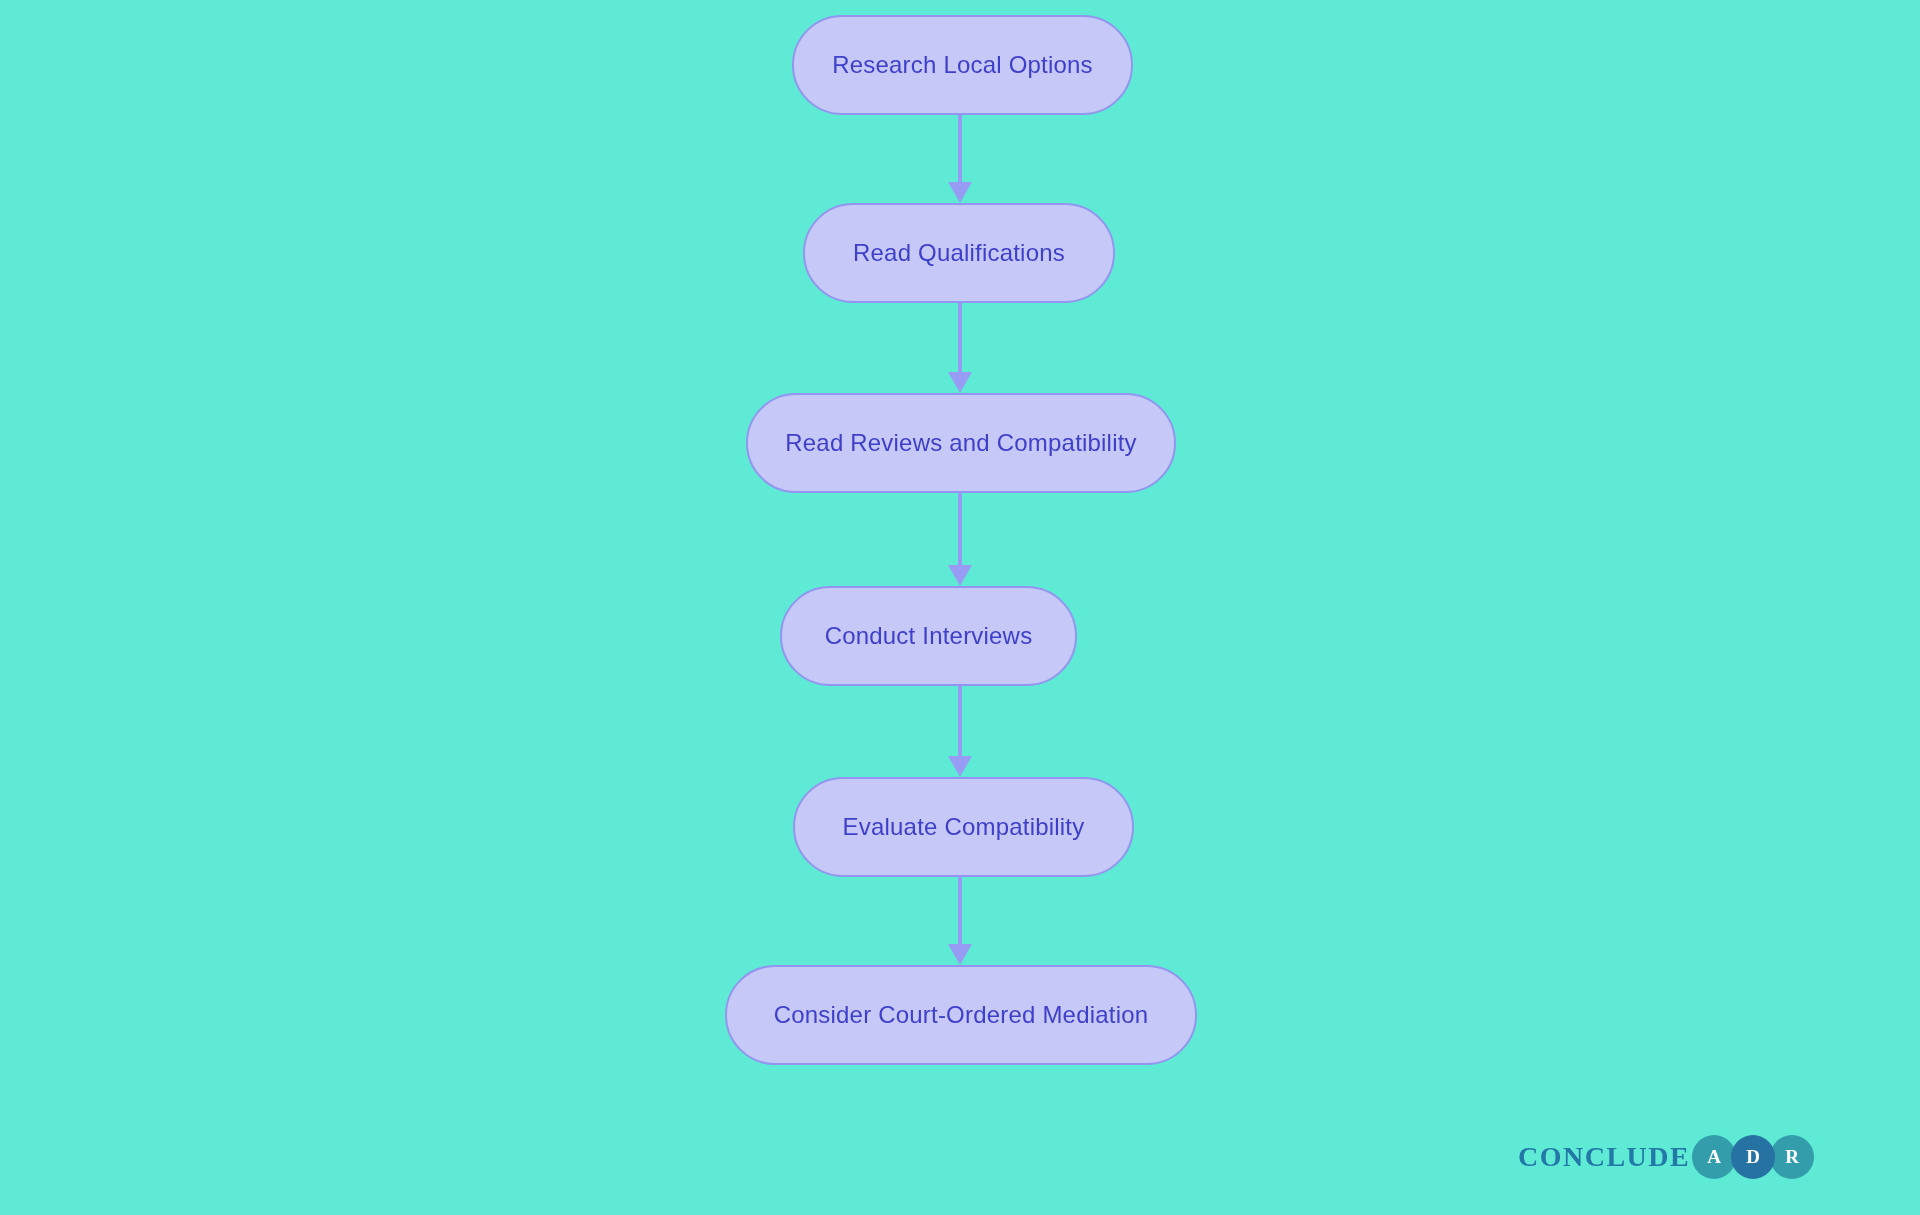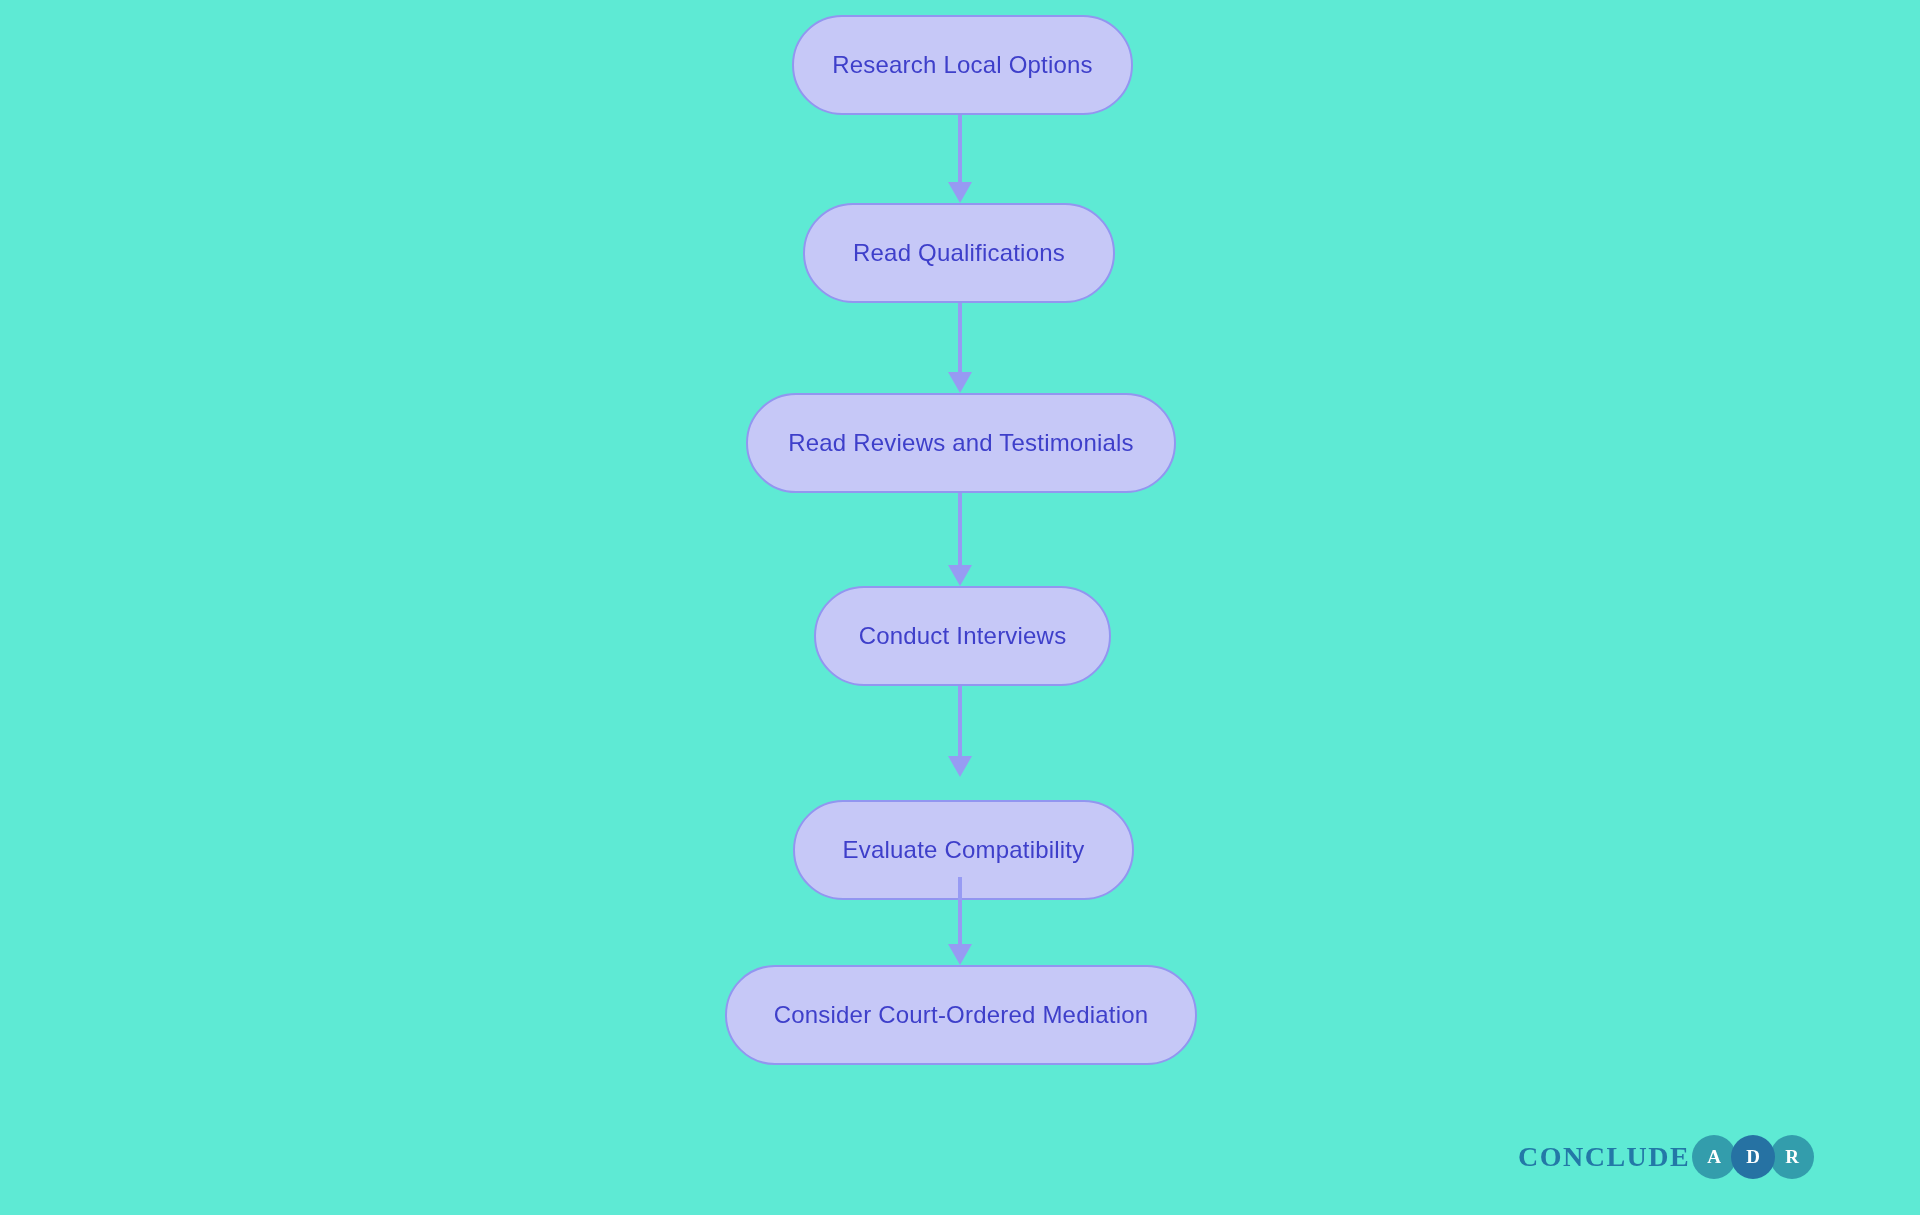--- a/index.html
+++ b/index.html
@@ -30,22 +30,22 @@
     display: flex;
     align-items: center;
     justify-content: center;
     font-size: 24px;
     letter-spacing: 0.2px;
     white-space: nowrap;
   }
   .n1 { left: 792px; top: 15px;  width: 341px; }
   .n2 { left: 803px; top: 203px; width: 312px; }
   .n3 { left: 746px; top: 393px; width: 430px; }
-  .n4 { left: 814px; top: 586px; width: 297px; }
-  .n5 { left: 793px; top: 777px; width: 341px; margin-top: 23px; }
+  .n4 { left: 780px; top: 586px; width: 297px; }
+  .n5 { left: 793px; top: 777px; width: 341px; }
   .n6 { left: 725px; top: 965px; width: 472px; }
 
   .arrow {
     position: absolute;
     left: 948px;
     width: 24px;
     display: flex;
     flex-direction: column;
     align-items: center;
   }
@@ -121,21 +121,21 @@
   <div class="node n2">
     <span>Read Qualifications</span>
   </div>
 
   <div class="arrow a2">
     <div class="arrow-line"></div>
     <div class="arrow-head"></div>
   </div>
 
   <div class="node n3">
-    <span>Read Reviews and Testimonials</span>
+    <span>Read Reviews and Compatibility</span>
   </div>
 
   <div class="arrow a3">
     <div class="arrow-line"></div>
     <div class="arrow-head"></div>
   </div>
 
   <div class="node n4">
     <span>Conduct Interviews</span>
   </div>

